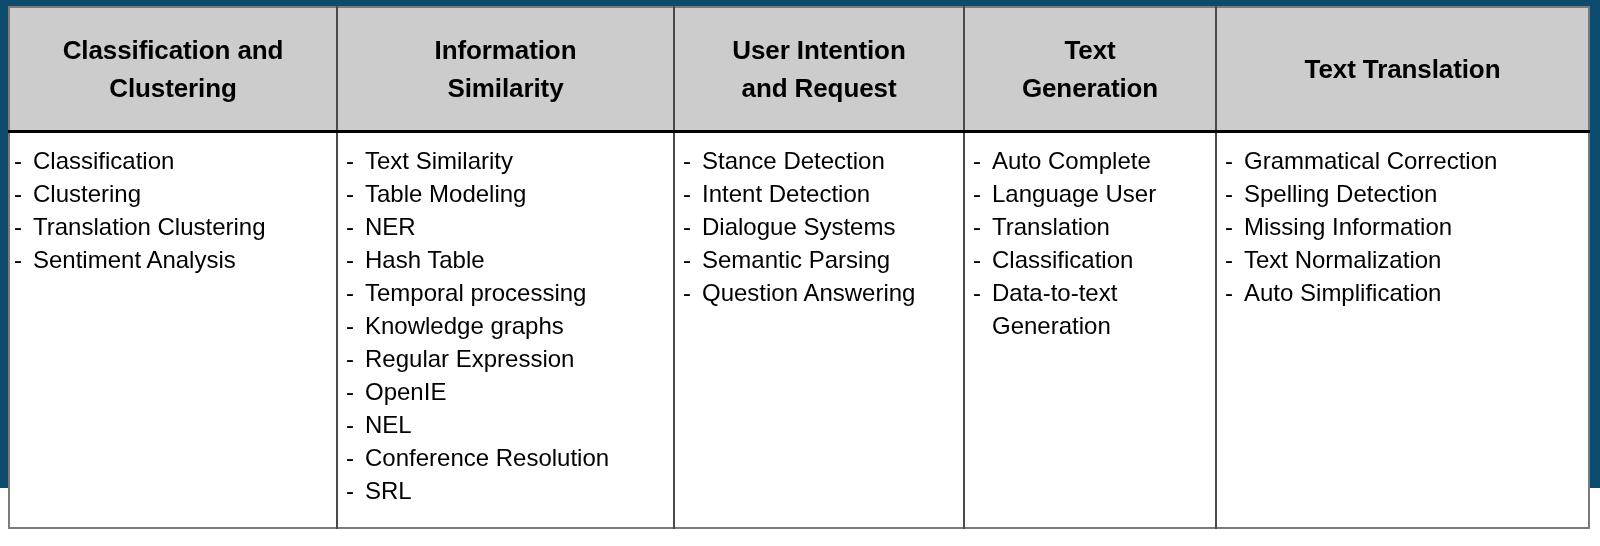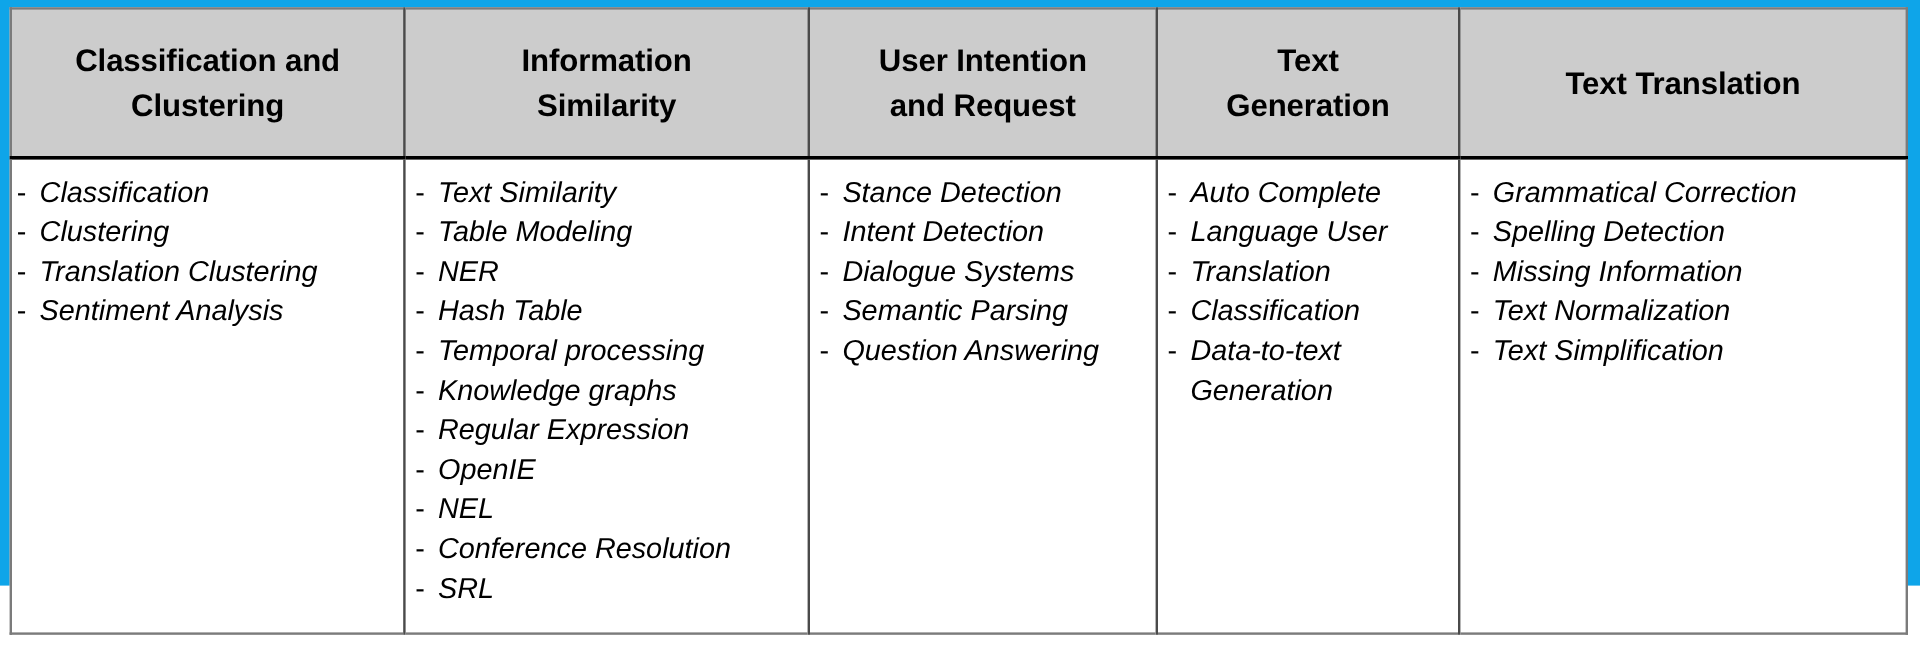--- a/index.html
+++ b/index.html
@@ -14,21 +14,21 @@
     overflow: hidden;
     font-family: "Liberation Sans", sans-serif;
     color: #000000;
     -webkit-font-smoothing: antialiased;
   }
 
   .page {
     position: relative;
     width: 1600px;
     height: 488px;
-    background: #0ea5e9;
+    background: #0c4a6e;
   }
 
   .taxonomy-table {
     position: absolute;
     left: 8px;
     top: 6px;
     width: 1580px;
     height: 523px;
     border-collapse: collapse;
     table-layout: fixed;
@@ -86,21 +86,20 @@
     line-height: 33px;
     white-space: pre-line;
   }
   .dash {
     flex: 0 0 auto;
     width: 19px;
     text-align: left;
   }
   .item-label {
     flex: 1 1 auto;
-    font-style: italic;
   }
 </style>
 </head>
 <body>
 
 <div class="page">
   <table class="taxonomy-table">
     <colgroup>
       <col style="width:328px">
       <col style="width:337px">
@@ -174,19 +173,19 @@
               <li><span class="dash">-</span><span class="item-label">Data-to-text
 Generation</span></li>
             </ul>
         </td>
         <td>
           <ul class="item-list">
               <li><span class="dash">-</span><span class="item-label">Grammatical Correction</span></li>
               <li><span class="dash">-</span><span class="item-label">Spelling Detection</span></li>
               <li><span class="dash">-</span><span class="item-label">Missing Information</span></li>
               <li><span class="dash">-</span><span class="item-label">Text Normalization</span></li>
-              <li><span class="dash">-</span><span class="item-label">Text Simplification</span></li>
+              <li><span class="dash">-</span><span class="item-label">Auto Simplification</span></li>
             </ul>
         </td>
       </tr>
     </tbody>
   </table>
 </div>
 
 </body></html>

